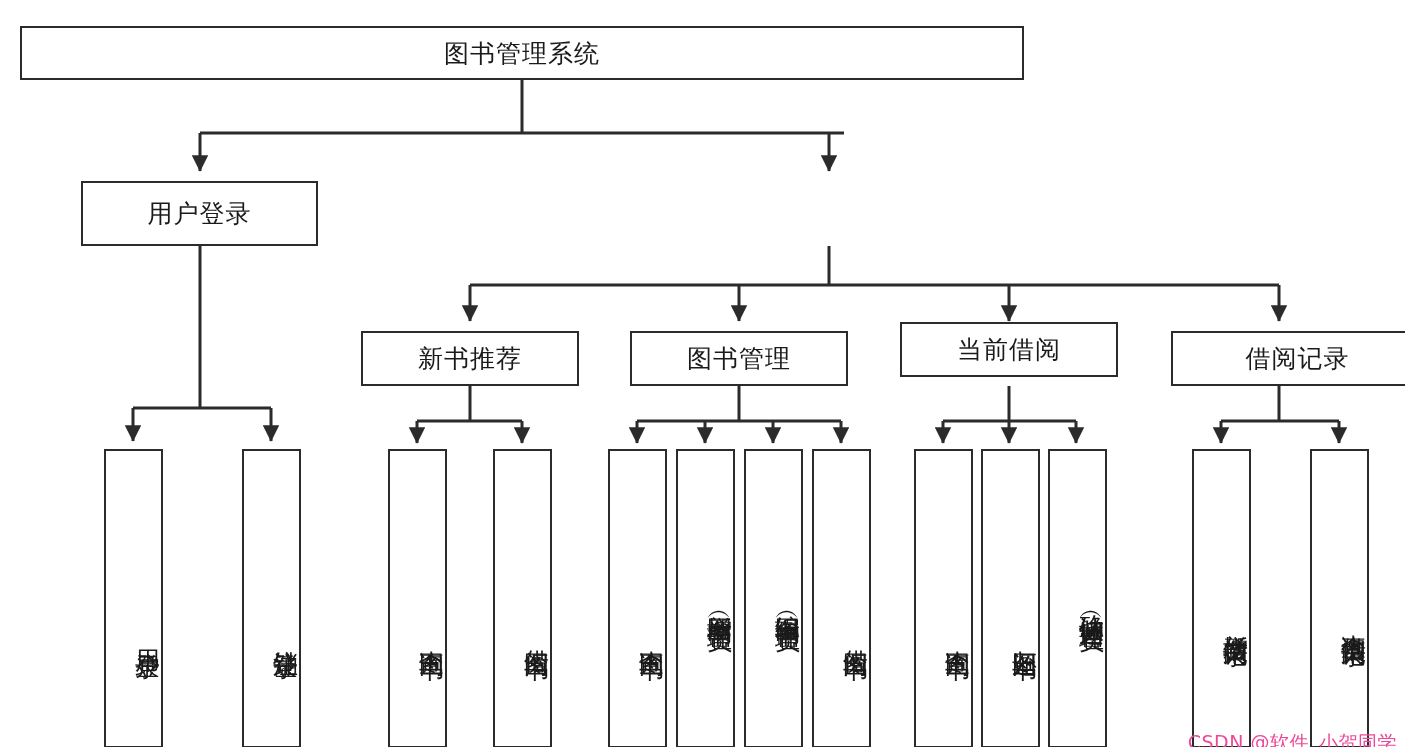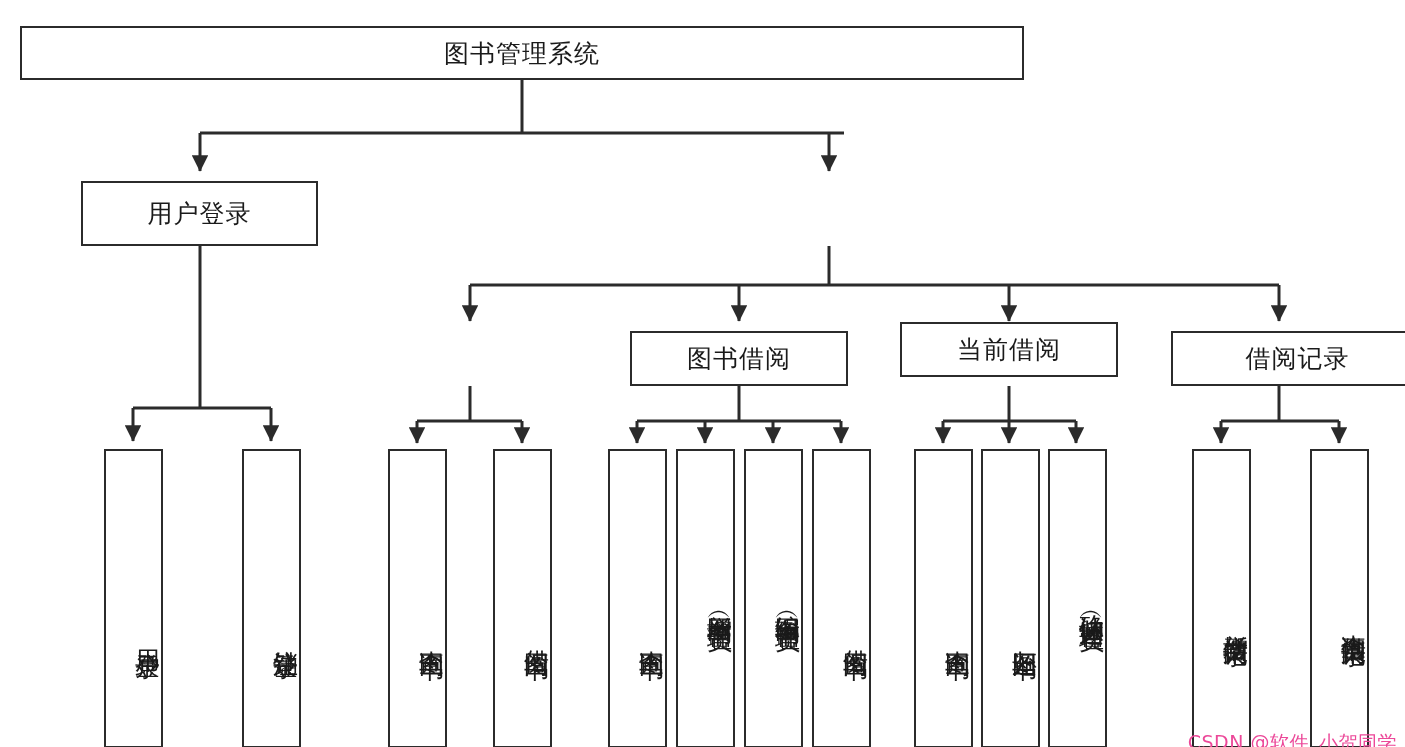--- a/index.html
+++ b/index.html
@@ -78,22 +78,25 @@
   </svg>
 
   <div class="node horiz root" style="left:20px;top:13px;width:1004px;height:54px;">
     <span class="lbl">图书管理系统</span>
   </div>
 
   <div class="node horiz" style="left:81px;top:168px;width:237px;height:65px;">
     <span class="lbl">用户登录</span>
   </div>
 
+  <div class="node horiz" style="left:361px;top:318px;width:218px;height:55px;">
+    <span class="lbl">新书推荐</span>
+  </div>
   <div class="node horiz" style="left:630px;top:318px;width:218px;height:55px;">
-    <span class="lbl">图书借阅</span>
+    <span class="lbl">图书管理</span>
   </div>
   <div class="node horiz" style="left:900px;top:309px;width:218px;height:55px;">
     <span class="lbl">当前借阅</span>
   </div>
   <div class="node horiz" style="left:1171px;top:318px;width:253px;height:55px;">
     <span class="lbl">借阅记录</span>
   </div>
 
   <div class="node vert" style="left:104px;top:436px;width:59px;height:299px;padding-top:70px;">
     <span class="lbl">用户登录</span>

